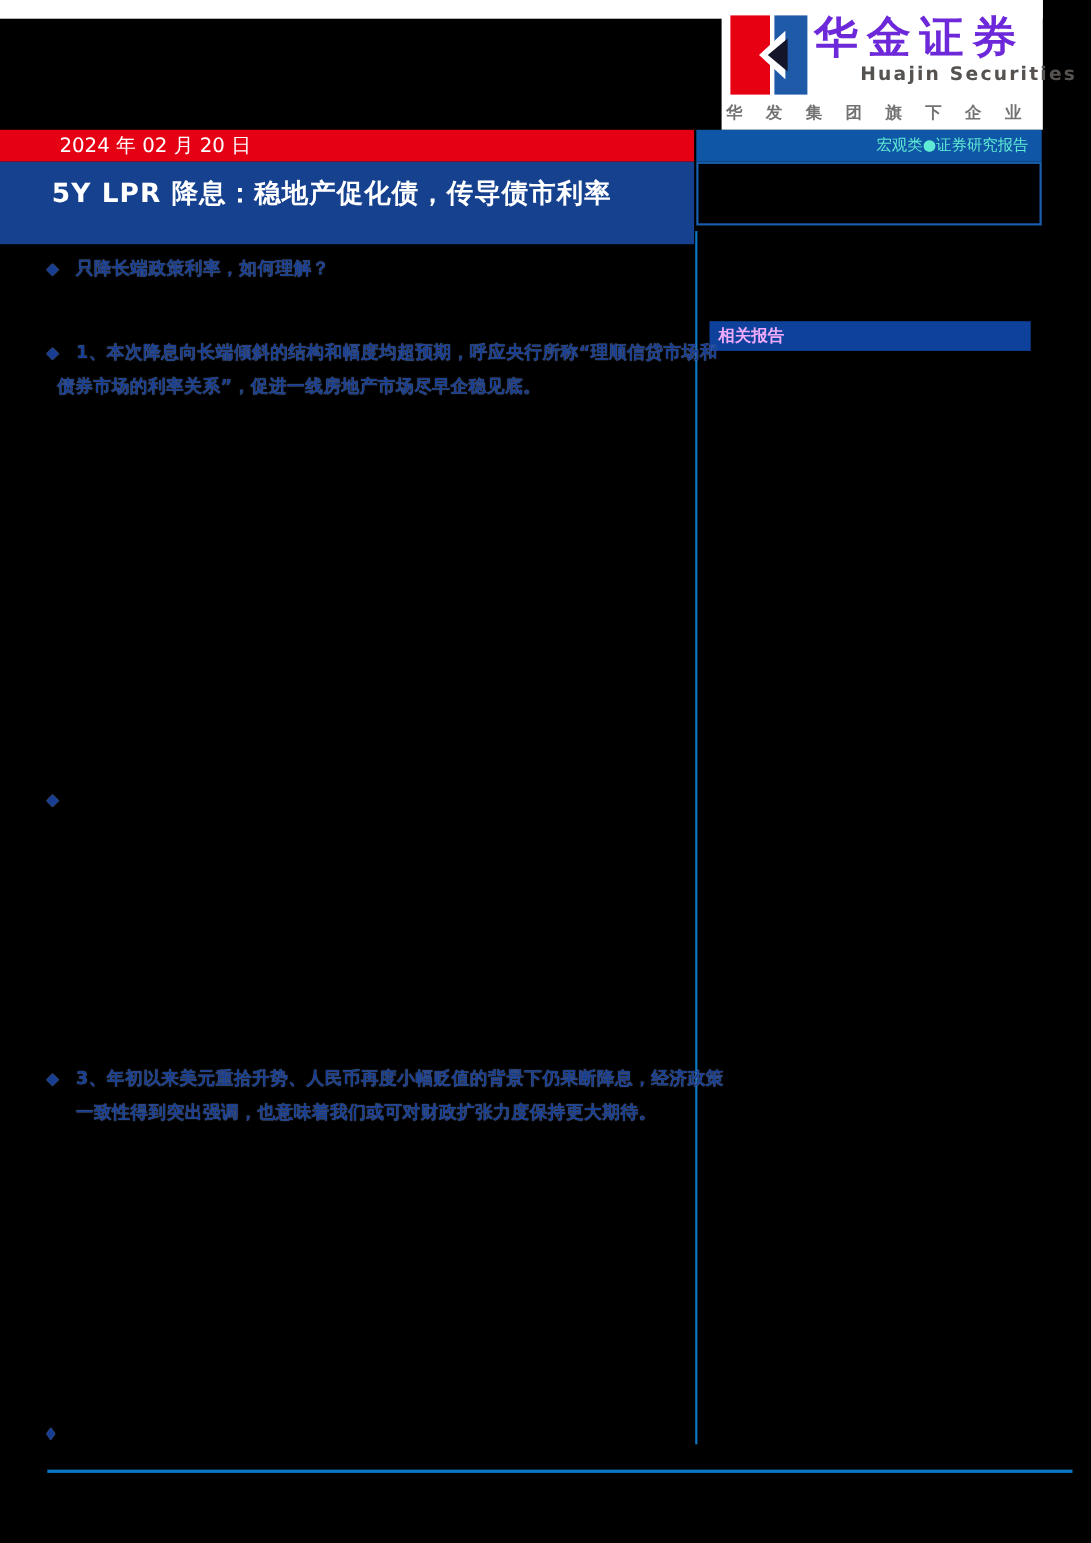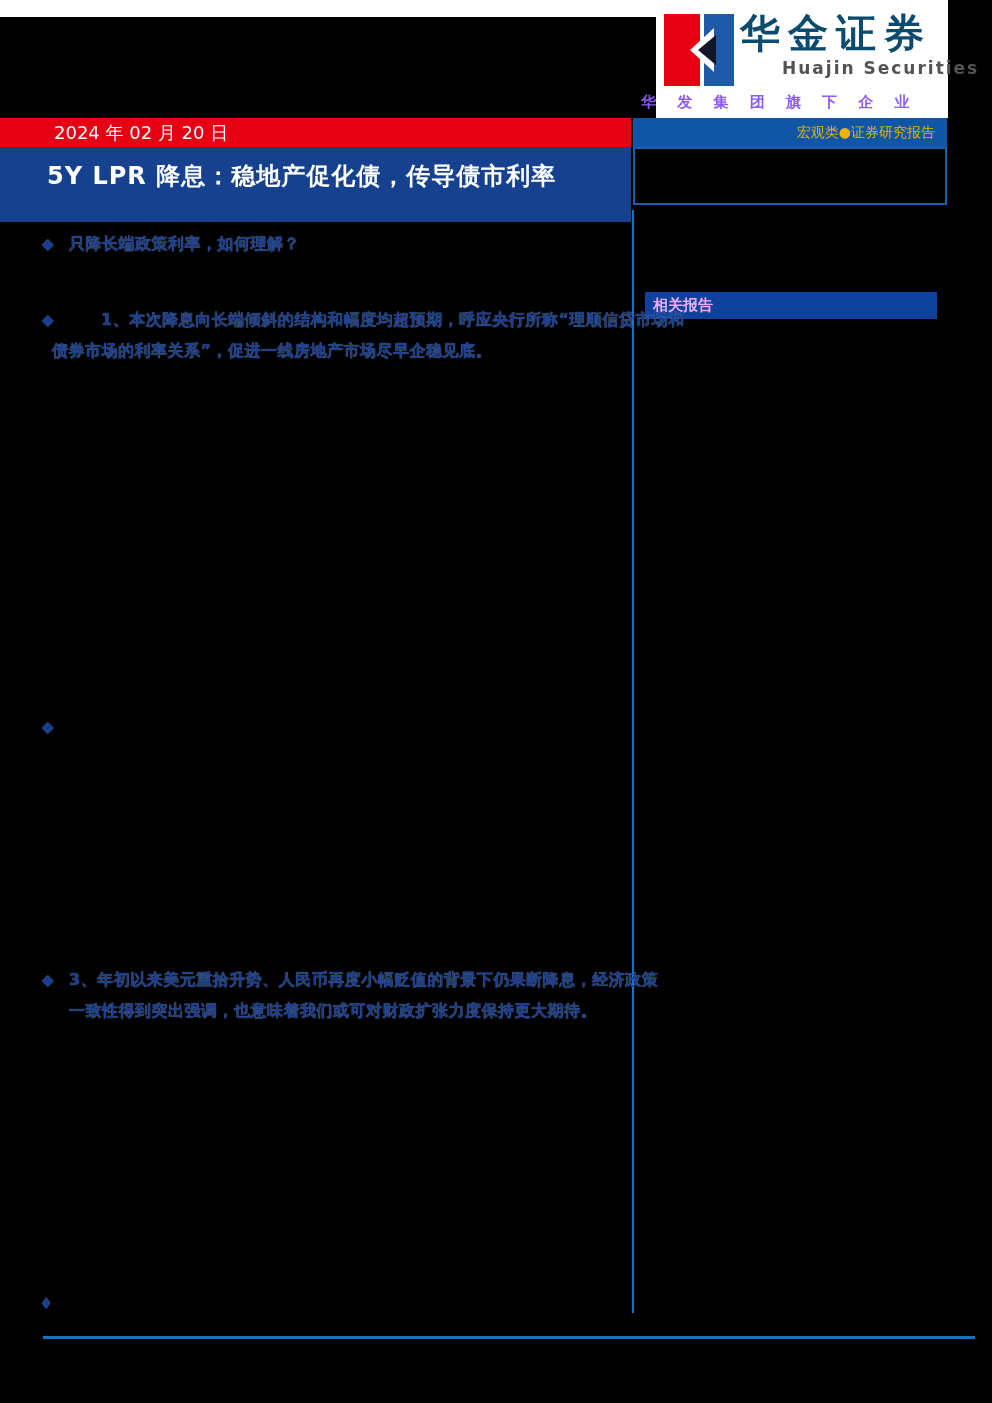--- a/index.html
+++ b/index.html
@@ -11,32 +11,32 @@
   .top-strip{left:0;top:0;width:948px;height:17px;background:#ffffff;}
   .logo-plate{left:656px;top:0;width:292px;height:118px;background:#ffffff;}
   .logo-mark{left:8px;top:14px;width:70px;height:72px;}
   .logo-red{left:0;top:0;width:36px;height:72px;background:#E60012;}
   .logo-blue{left:40px;top:0;width:30px;height:72px;background:#1E5AA8;}
   .logo-notch{left:26px;top:14px;width:0;height:0;border-top:22px solid transparent;
               border-bottom:22px solid transparent;border-right:24px solid #ffffff;}
   .logo-arrow{left:34px;top:21px;width:0;height:0;border-top:15px solid transparent;
               border-bottom:15px solid transparent;border-right:18px solid #14142a;}
   .logo-cn{left:84px;top:6px;font-size:40px;font-weight:bold;letter-spacing:8px;
-           color:#0c4a6e;white-space:nowrap;}
+           color:#6d28d9;white-space:nowrap;}
   .logo-en{left:86px;top:58px;font-size:17px;font-weight:bold;letter-spacing:2px;
            color:#565250;white-space:nowrap;margin-left:40px;}
-  .logo-tagline{left:641px;top:93px;width:288px;font-size:15px;font-weight:bold;
-                letter-spacing:8px;color:#8b5cf6;white-space:nowrap;}
+  .logo-tagline{left:660px;top:93px;width:288px;font-size:15px;font-weight:bold;
+                letter-spacing:8px;color:#737373;white-space:nowrap;}
 
   
   .date-bar{left:0;top:118px;width:631px;height:29px;background:#E60014;}
   .date-text{left:54px;top:0;height:29px;line-height:29px;font-size:18px;color:#ffffff;
              white-space:nowrap;}
   .category-bar{left:633px;top:118px;width:314px;height:29px;background:#0F56A6;}
-  .category-text{right:12px;top:0;height:29px;line-height:29px;font-size:14px;color:#eab308;
+  .category-text{right:12px;top:0;height:29px;line-height:29px;font-size:14px;color:#5eead4;
                  white-space:nowrap;}
   .title-bar{left:0;top:147px;width:631px;height:75px;background:#16418F;}
   .title-text{left:47px;top:0;height:59px;line-height:59px;font-size:24px;font-weight:bold;
               letter-spacing:1px;color:#ffffff;white-space:nowrap;}
   .report-frame{left:633px;top:147px;width:314px;height:58px;box-sizing:border-box;
                 border:2px solid #1A5FAE;background:transparent;}
 
   
   .v-divider{left:632px;top:210px;width:2px;height:1103px;background:#0C76C2;}
   .related-bar{left:645px;top:292px;width:292px;height:27px;background:#0E419C;}
@@ -85,21 +85,21 @@
   <div class="abs v-divider"></div>
 
   <div class="abs related-bar">
     <div class="abs related-text">相关报告</div>
   </div>
 
   <div class="abs marker" style="left:42px;top:233px;">◆</div>
   <div class="abs btxt" style="left:69px;top:233px;">只降长端政策利率，如何理解？</div>
 
   <div class="abs marker" style="left:42px;top:309px;">◆</div>
-  <div class="abs btxt" style="left:69px;top:309px;margin-left:32px;">1、本次降息向长端倾斜的结构和幅度均超预期，呼应央行所称“理顺信贷市场和</div>
+  <div class="abs btxt" style="left:69px;top:309px;">1、本次降息向长端倾斜的结构和幅度均超预期，呼应央行所称“理顺信贷市场和</div>
   <div class="abs btxt" style="left:52px;top:340px;">债券市场的利率关系”，促进一线房地产市场尽早企稳见底。</div>
 
   <div class="abs marker" style="left:42px;top:716px;">◆</div>
 
   <div class="abs marker" style="left:42px;top:969px;">◆</div>
   <div class="abs btxt" style="left:69px;top:969px;">3、年初以来美元重拾升势、人民币再度小幅贬值的背景下仍果断降息，经济政策</div>
   <div class="abs btxt" style="left:69px;top:1000px;">一致性得到突出强调，也意味着我们或可对财政扩张力度保持更大期待。</div>
 
   <div class="abs marker narrow" style="left:42px;top:1291px;">◆</div>
 

